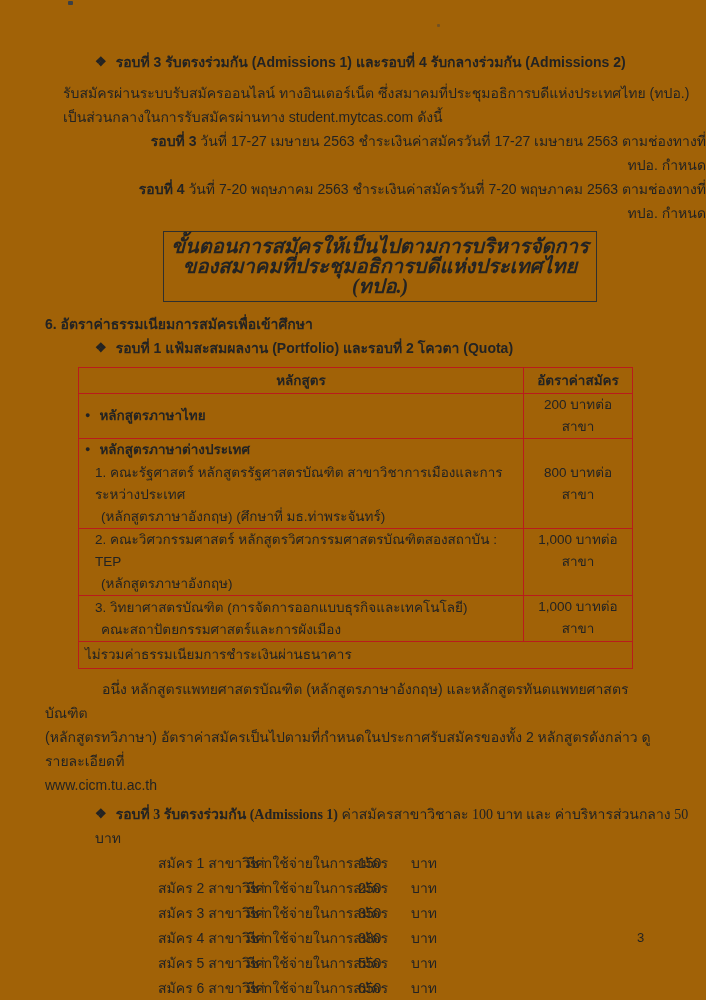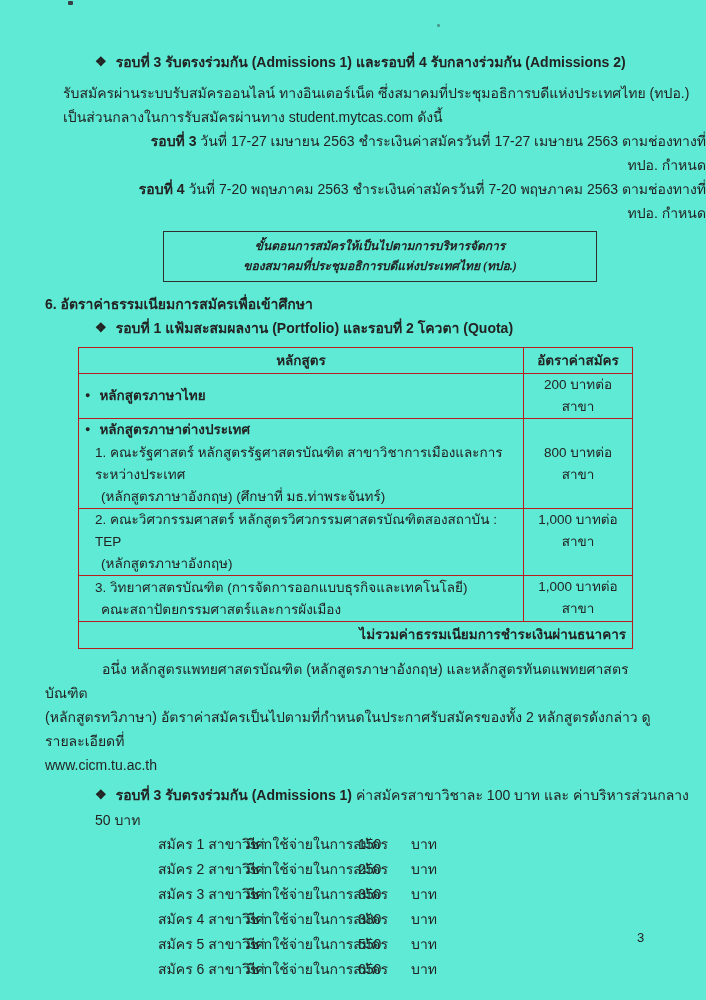--- a/index.html
+++ b/index.html
@@ -1,19 +1,19 @@
 <!DOCTYPE html>
 <html lang="th"><head>
 <meta charset="utf-8">
 <style>
   html,body{margin:0;padding:0;}
   .page{
     position:relative;
     width:706px;height:1000px;
-    background:#5eead4;
+    background:#a16207;
     font-family:"Liberation Sans",sans-serif;
     color:#232323;
     font-size:14px;
     line-height:24px;
     overflow:hidden;
   }
   .b{font-weight:bold;}
   .speck{position:absolute;background:#3a3f46;border-radius:1px;}
   .speck.s1{left:68px;top:1px;width:5px;height:4px;}
   .speck.s2{left:437px;top:24px;width:3px;height:3px;opacity:.45;}
@@ -24,21 +24,21 @@
   .p2{margin:0 0 0 63px;}
   .dateline{margin:0 0 0 137px;text-align:right;}
 
   .notebox{
     margin:6px 0 0 163px;width:424px;
     border:1.5px solid #2f2f2f;
     padding:4px 4px 5px 4px;
     text-align:center;
     font-family:"Liberation Serif",serif;
     font-style:italic;font-weight:600;
-    font-size:12px;line-height:20px;
+    font-size:20px;line-height:20px;
   }
 
   .h6{margin:10px 0 0 45px;font-weight:bold;}
   .h12{margin:0 0 0 95px;font-weight:bold;}
 
   table.fees{
     margin:6px 0 0 78px;
     border-collapse:collapse;
     width:554px;
     table-layout:fixed;
@@ -57,26 +57,26 @@
   .prog-title{display:flex;align-items:baseline;font-weight:bold;}
   .dot{font-size:9px;margin-right:9px;transform:translateY(-2px);}
   .prog-line{padding-left:10px;}
   .prog-line.cont{padding-left:16px;}
   td.rate{text-align:center;}
   td.rate.top{vertical-align:top;}
   tr.r1{height:24px;}
   tr.r2{height:71px;}
   tr.r3{height:44px;}
   tr.r4{height:46px;}
-  tr.tfootr td{height:26px;text-align:right;font-weight:bold;}
+  tr.tfootr td{height:26px;text-align:left;font-weight:normal;}
 
   .note-para{margin:8px 0 0 45px;width:617px;}
   .nl1{text-indent:57px;}
 
-  .a-head{margin:6px 0 0 95px;}
+  .a-head{margin:6px 0 0 95px;font-family:Liberation Serif, serif;}
   .a-head .rest{font-weight:normal;}
   .fee-row{display:flex;margin-left:158px;line-height:25px;white-space:nowrap;}
   .fee-label{width:88px;}
   .fee-desc{width:112px;}
   .fee-amt{width:40px;}
   .fee-unit{padding-left:13px;}
 
   .pagenum{position:absolute;left:637px;top:926px;font-size:13px;}
 </style>
 </head>

